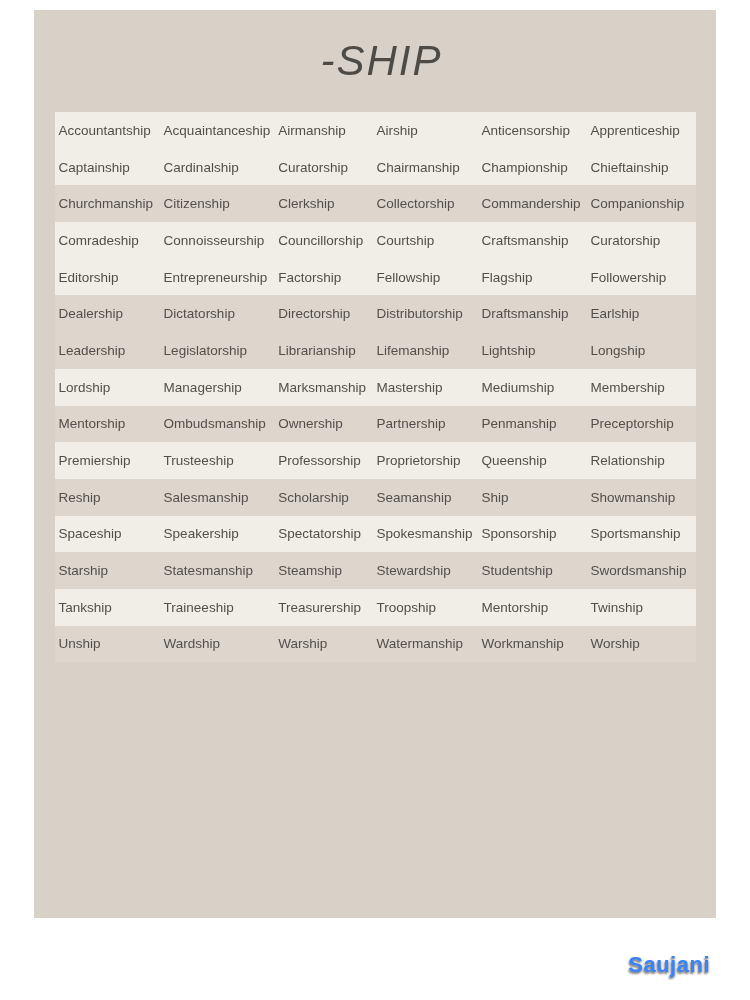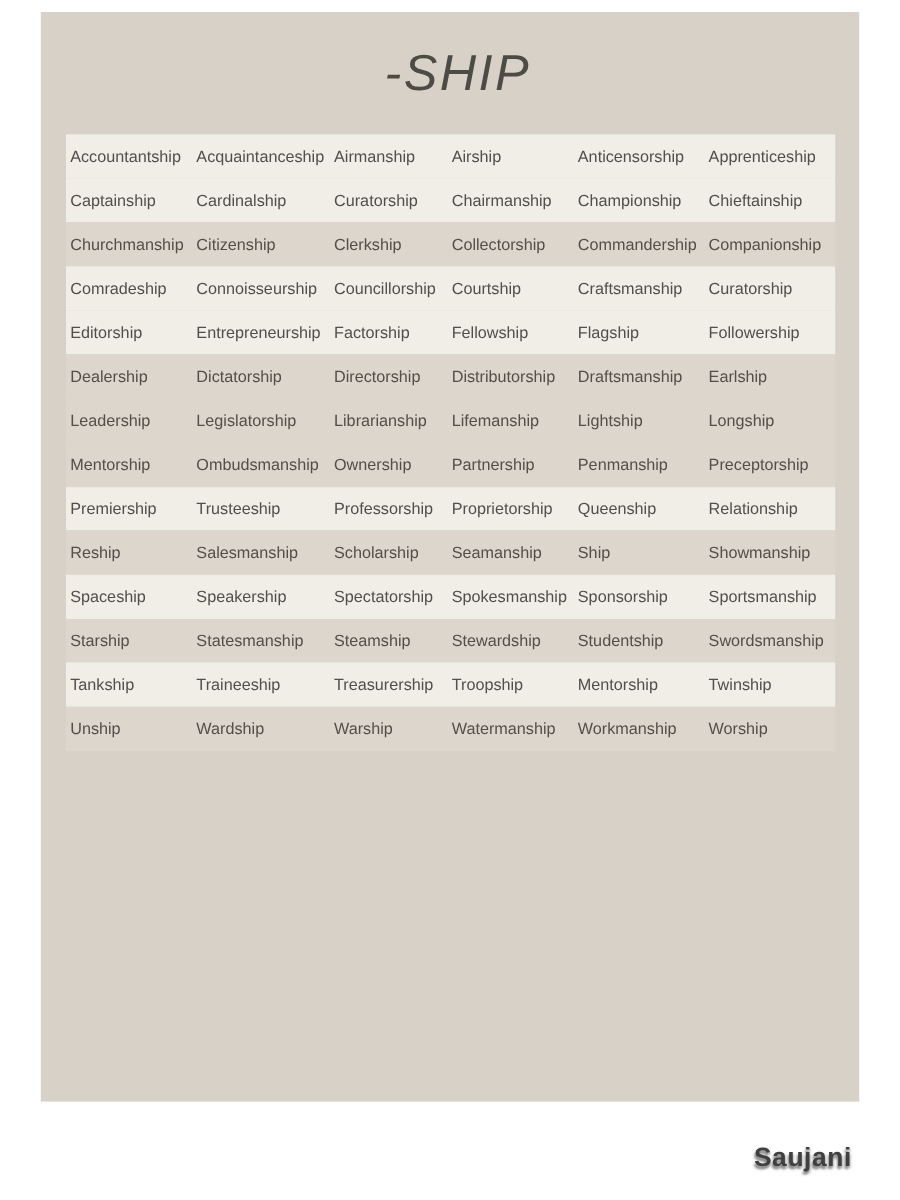--- a/index.html
+++ b/index.html
@@ -53,21 +53,21 @@
     padding-left: 4px;
     overflow: visible;
   }
   .watermark {
     position: absolute;
     right: 40px;
     bottom: 22px;
     font-size: 22px;
     font-weight: bold;
     letter-spacing: 0.5px;
-    color: #404040;
+    color: #3b82f6;
     text-shadow: -1px 2px 2px rgba(130,130,130,0.95), 1px 1px 2px rgba(160,160,160,0.7);
   }
 </style>
 </head>
 <body>
 
 <div class="page">
   <div class="poster">
     <div class="poster-title">-SHIP</div>
     <div class="word-table">
@@ -120,20 +120,28 @@
           <span class="word-cell">Earlship</span>
         </div>
         <div class="word-row dark">
           <span class="word-cell">Leadership</span>
           <span class="word-cell">Legislatorship</span>
           <span class="word-cell">Librarianship</span>
           <span class="word-cell">Lifemanship</span>
           <span class="word-cell">Lightship</span>
           <span class="word-cell">Longship</span>
         </div>
+        <div class="word-row light">
+          <span class="word-cell">Lordship</span>
+          <span class="word-cell">Managership</span>
+          <span class="word-cell">Marksmanship</span>
+          <span class="word-cell">Mastership</span>
+          <span class="word-cell">Mediumship</span>
+          <span class="word-cell">Membership</span>
+        </div>
         <div class="word-row dark">
           <span class="word-cell">Mentorship</span>
           <span class="word-cell">Ombudsmanship</span>
           <span class="word-cell">Ownership</span>
           <span class="word-cell">Partnership</span>
           <span class="word-cell">Penmanship</span>
           <span class="word-cell">Preceptorship</span>
         </div>
         <div class="word-row light">
           <span class="word-cell">Premiership</span>

